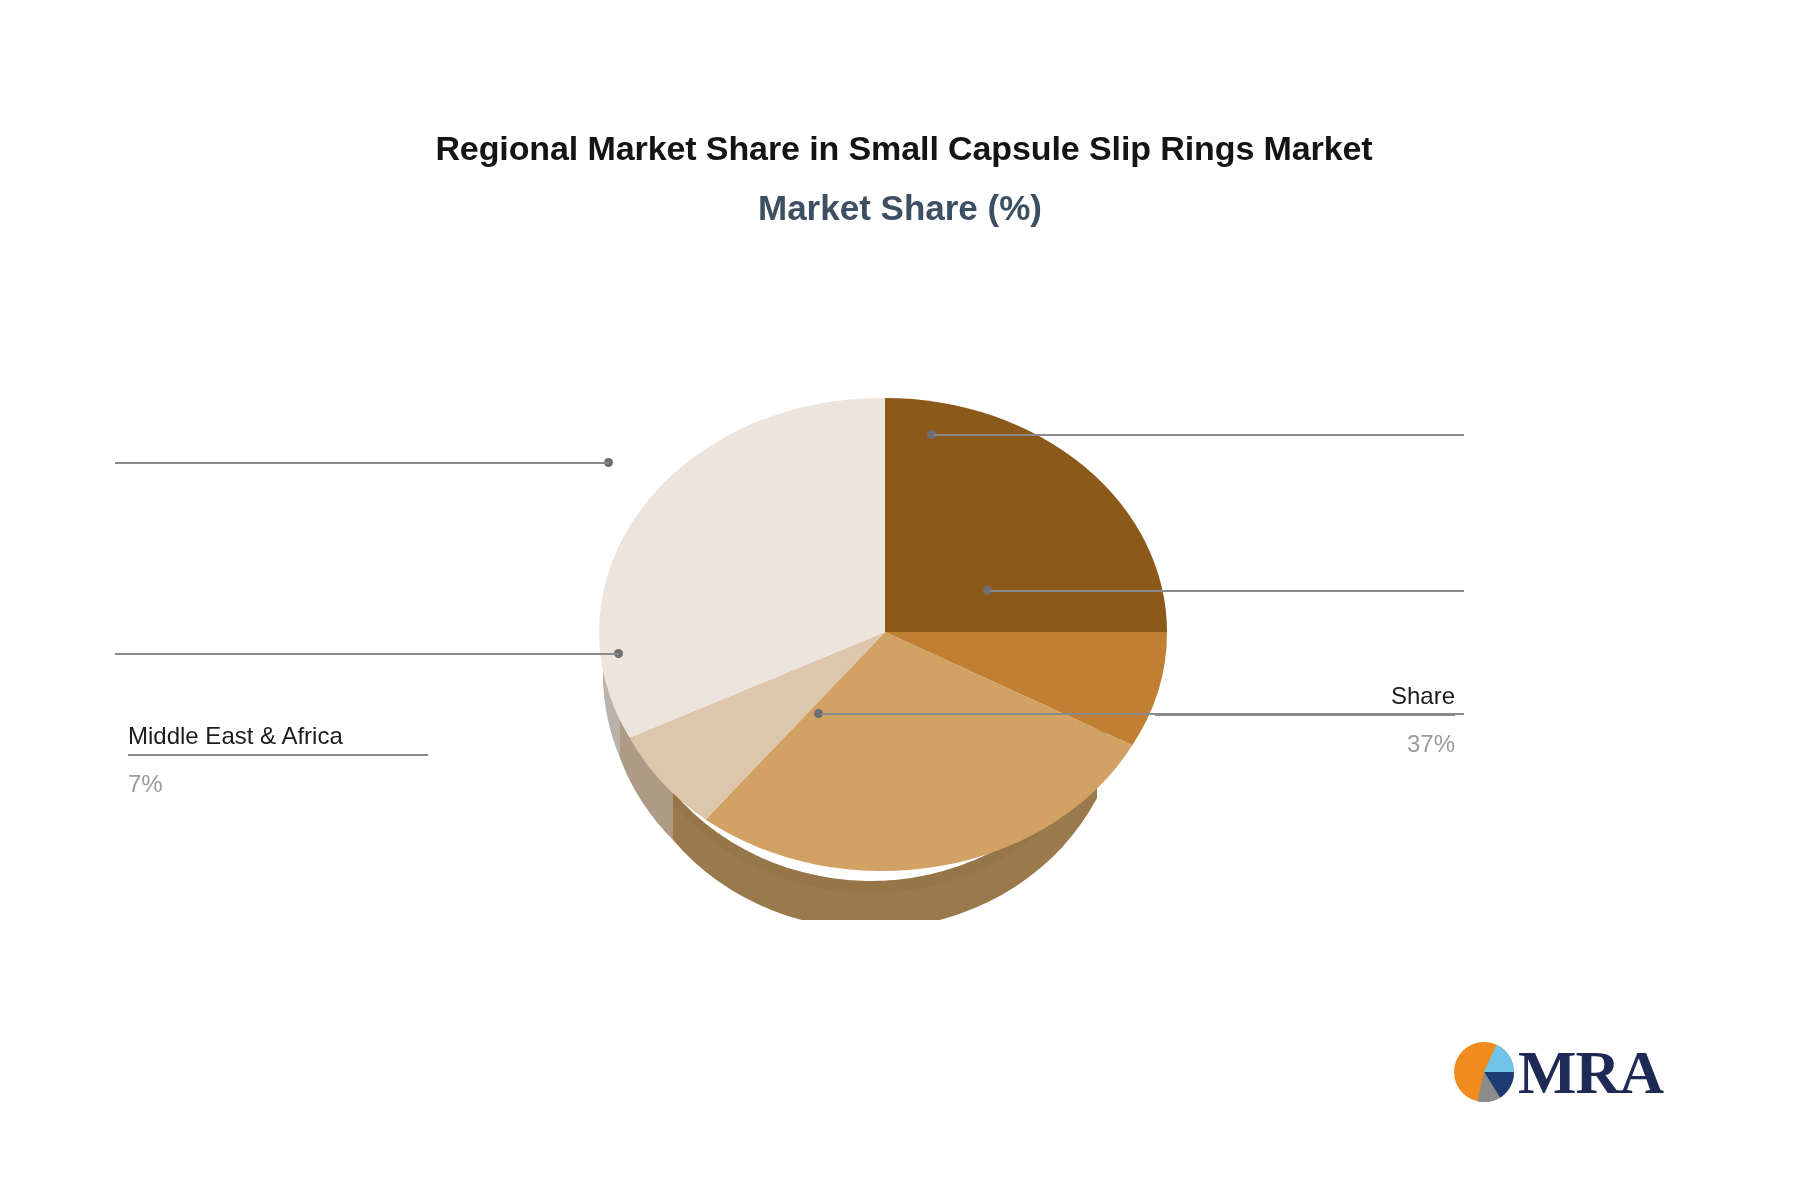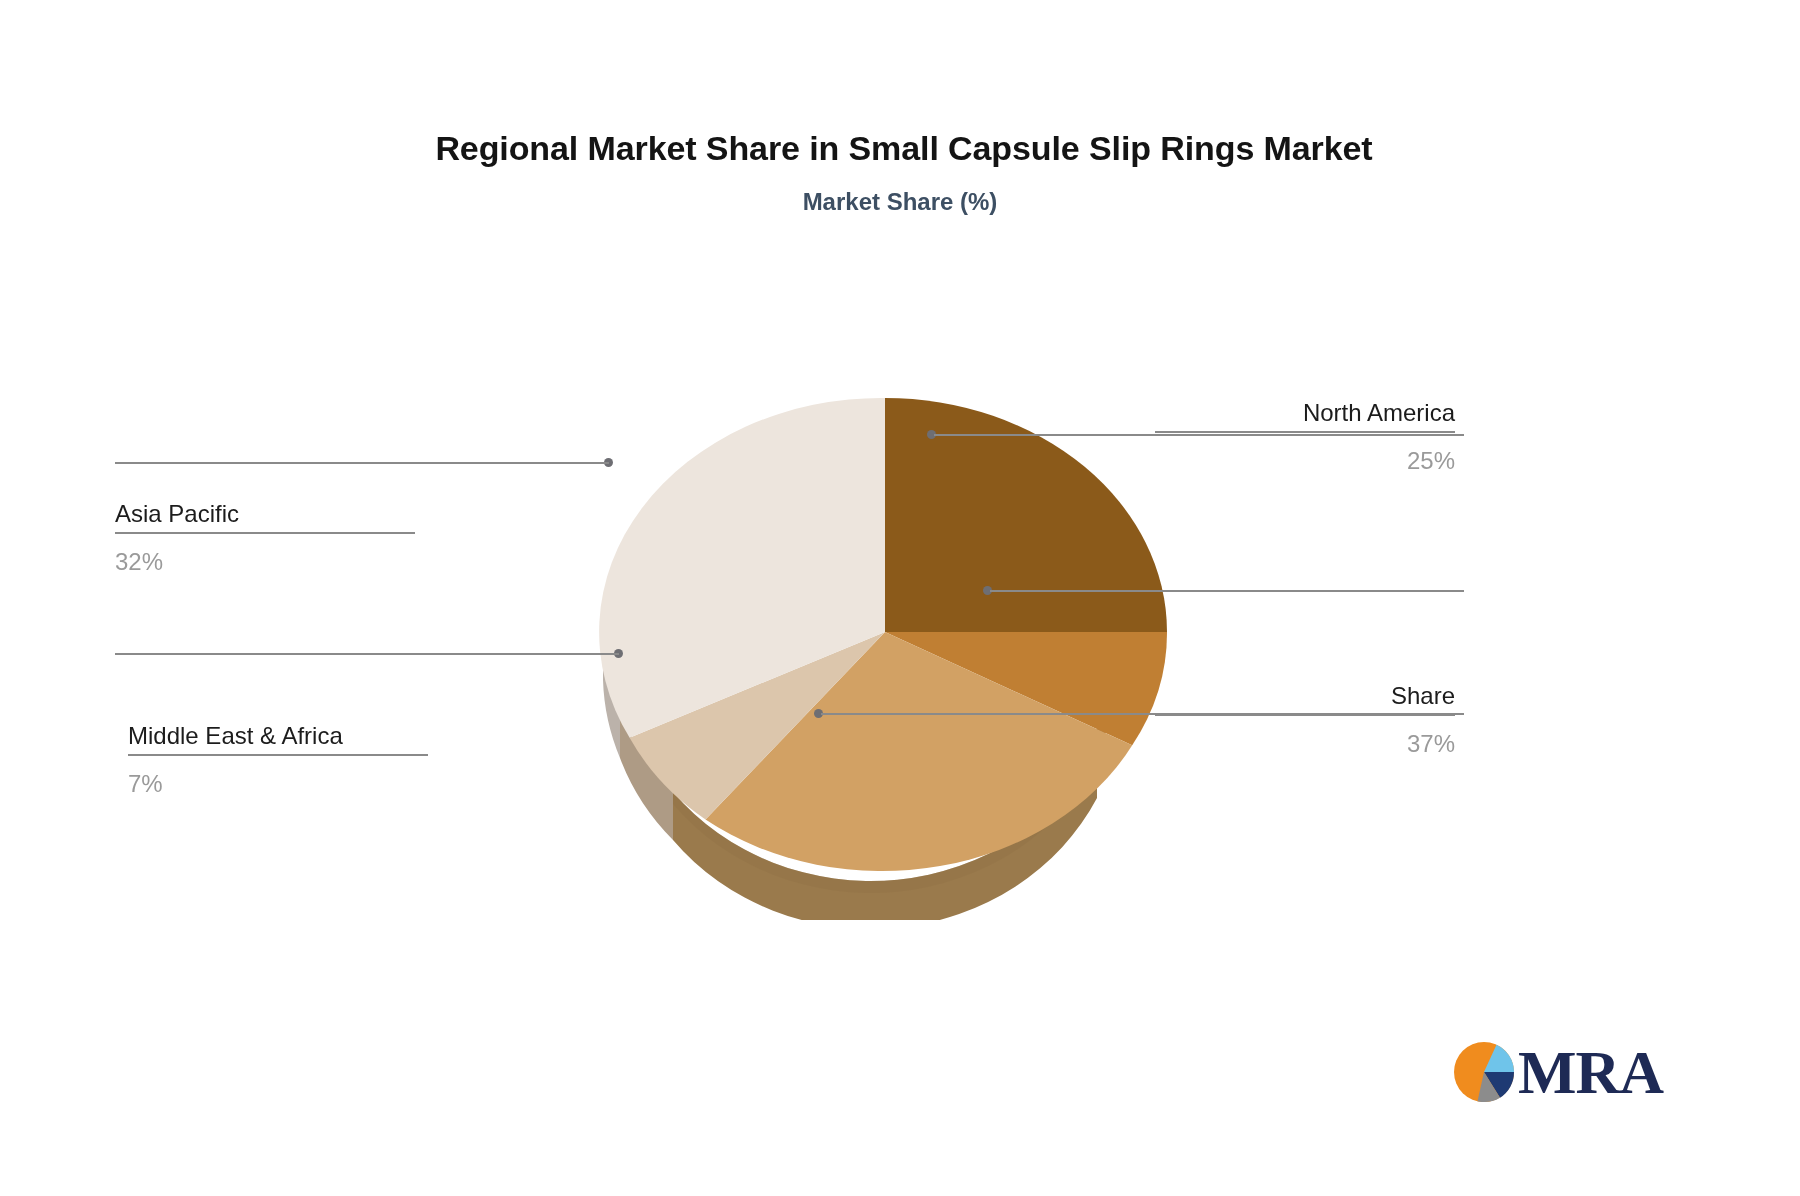--- a/index.html
+++ b/index.html
@@ -31,21 +31,21 @@
   #chart-title {
     font-size: 34px;
     font-weight: bold;
     color: #141414;
     letter-spacing: -0.1px;
     line-height: 1.1;
     padding-left: 8px;
   }
   #chart-subtitle {
     margin-top: 22px;
-    font-size: 24px;
+    font-size: 35px;
     font-weight: bold;
     color: #3d4f63;
     line-height: 1.1;
   }
 
   
   #pie-wrap {
     position: absolute;
     left: 575px;
     top: 360px;
@@ -174,44 +174,34 @@
 
   <div class="leader-dot" style="left:814px; top:709px;"></div>
   <div class="leader" style="left:821px; top:713px; width:643px;"></div>
 
   <div class="leader-dot" style="left:614px; top:649px;"></div>
   <div class="leader" style="left:115px; top:653px; width:504px;"></div>
 
   <div class="leader-dot" style="left:604px; top:458px;"></div>
   <div class="leader" style="left:115px; top:462px; width:494px;"></div>
 
-  <div class="label-group right" style="right:345px; top:399px; width:300px;">
-    <div class="lbl-name">North America</div>
-    <div class="lbl-rule"></div>
-    <div class="lbl-val">25%</div>
-  </div>
 
 
   <div class="label-group right" style="right:345px; top:682px; width:300px;">
     <div class="lbl-name">Share</div>
     <div class="lbl-rule"></div>
     <div class="lbl-val">37%</div>
   </div>
 
   <div class="label-group left" style="left:128px; top:722px; width:300px;">
     <div class="lbl-name">Middle East &amp; Africa</div>
     <div class="lbl-rule"></div>
     <div class="lbl-val">7%</div>
   </div>
 
-  <div class="label-group left" style="left:115px; top:500px; width:300px;">
-    <div class="lbl-name">Asia Pacific</div>
-    <div class="lbl-rule"></div>
-    <div class="lbl-val">32%</div>
-  </div>
 
   <div id="logo">
     <svg id="logo-mark" width="64" height="64" viewBox="0 0 64 64">
 
       <circle cx="32" cy="32" r="30" fill="#F08C1E"></circle>
 
       <path d="M 32 32 L 62 32 A 30 30 0 0 0 44.5 4.7 Z" fill="#6FC4EA"></path>
 
       <path d="M 32 32 L 62 32 A 30 30 0 0 1 48 57.7 Z" fill="#1E3A73"></path>
 

